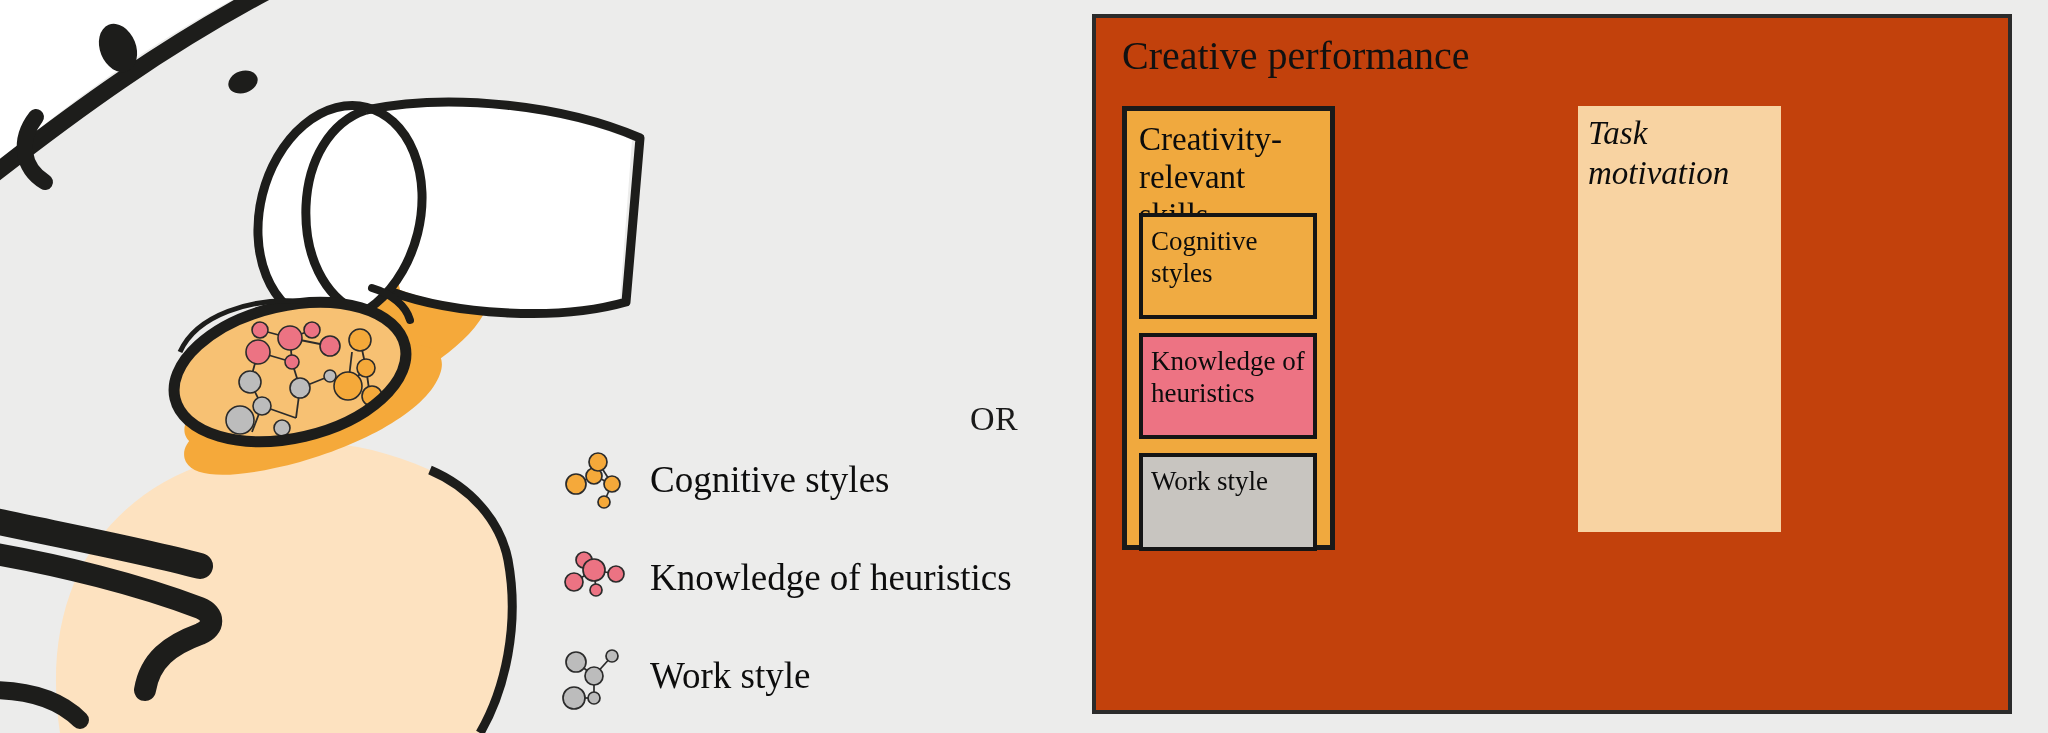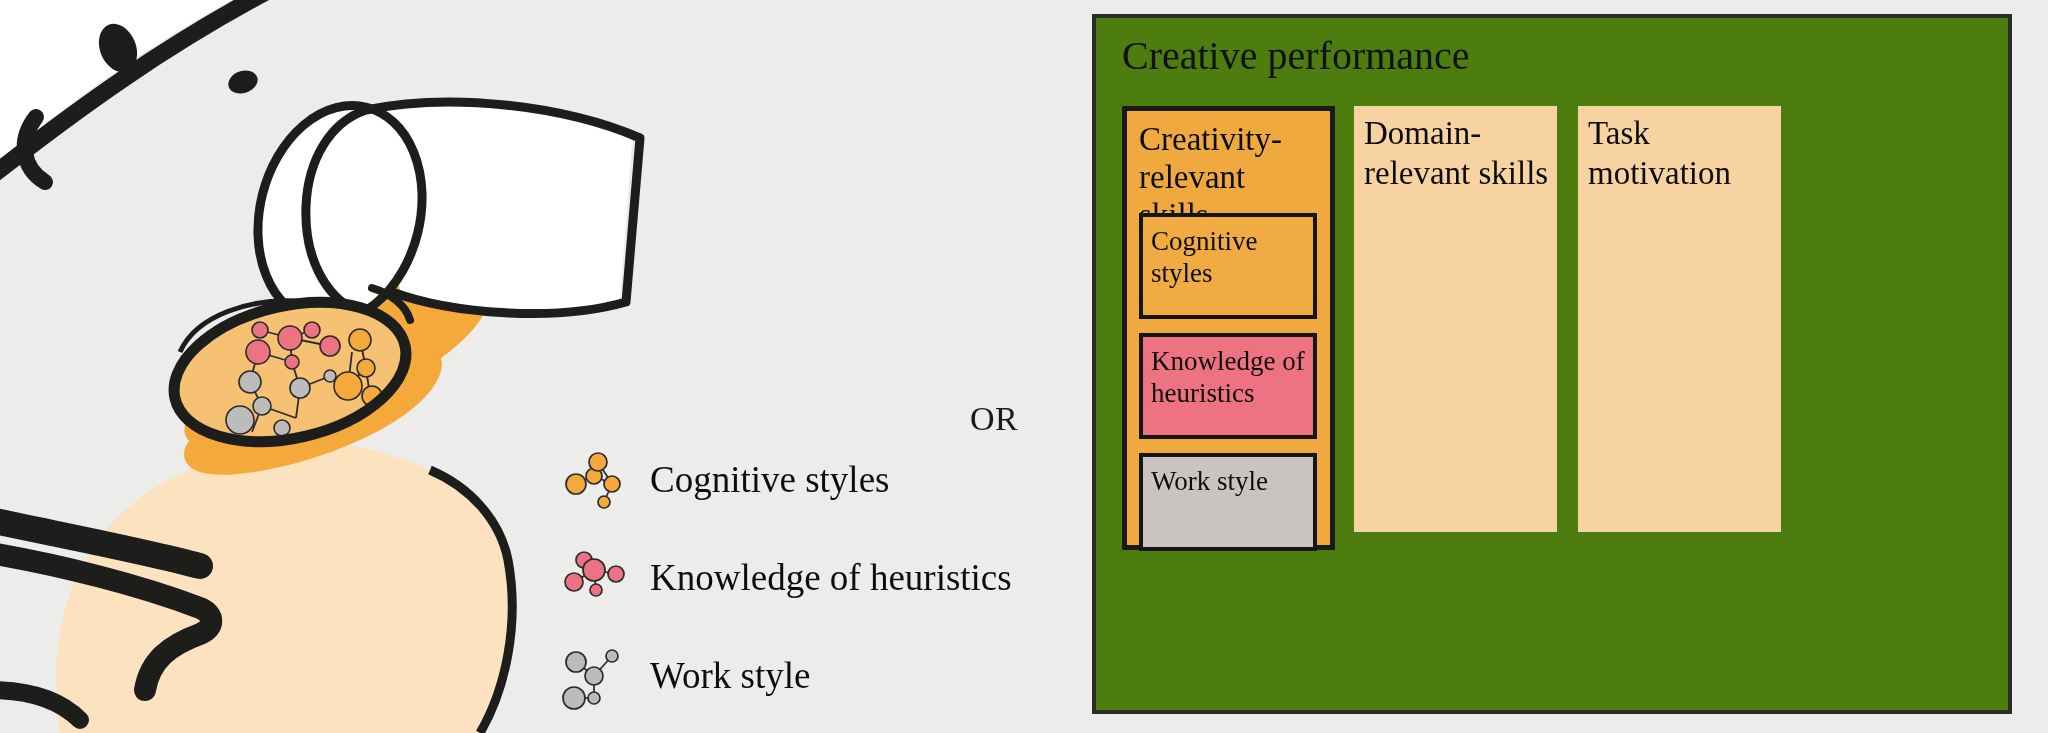--- a/index.html
+++ b/index.html
@@ -60,21 +60,21 @@
     letter-spacing: 0.5px;
   }
 
   
   #diagram {
     position: absolute;
     left: 1092px;
     top: 14px;
     width: 920px;
     height: 700px;
-    background: #4d7c0f;
+    background: #c2410c;
     border: 4px solid #2b2b2b;
     box-sizing: border-box;
   }
   #diagram-title {
     position: absolute;
     left: 26px;
     top: 18px;
     font-family: "Liberation Serif", serif;
     font-size: 40px;
     color: #111111;
@@ -133,20 +133,21 @@
     width: 203px;
     height: 426px;
     background: #f8d3a2;
   }
   #col-task {
     left: 482px;
     top: 88px;
     width: 203px;
     height: 426px;
     background: #f8d3a2;
+    font-style: italic;
   }
   .plain-heading {
     font-family: "Liberation Serif", serif;
     font-size: 33px;
     color: #0c0c0c;
     line-height: 1.2;
     padding: 8px 6px 0 10px;
   }
 </style>
 </head>
@@ -343,23 +344,20 @@
 
       <div class="sub-box" id="sub-knowledge">
         <span>Knowledge of heuristics</span>
       </div>
 
       <div class="sub-box" id="sub-work">
         <span>Work style</span>
       </div>
     </div>
 
-    <div class="column" id="col-domain">
-      <div class="plain-heading">Domain-relevant skills</div>
-    </div>
 
     <div class="column" id="col-task">
       <div class="plain-heading">Task motivation</div>
     </div>
 
   </div>
 
 </div>
 
 </body></html>

